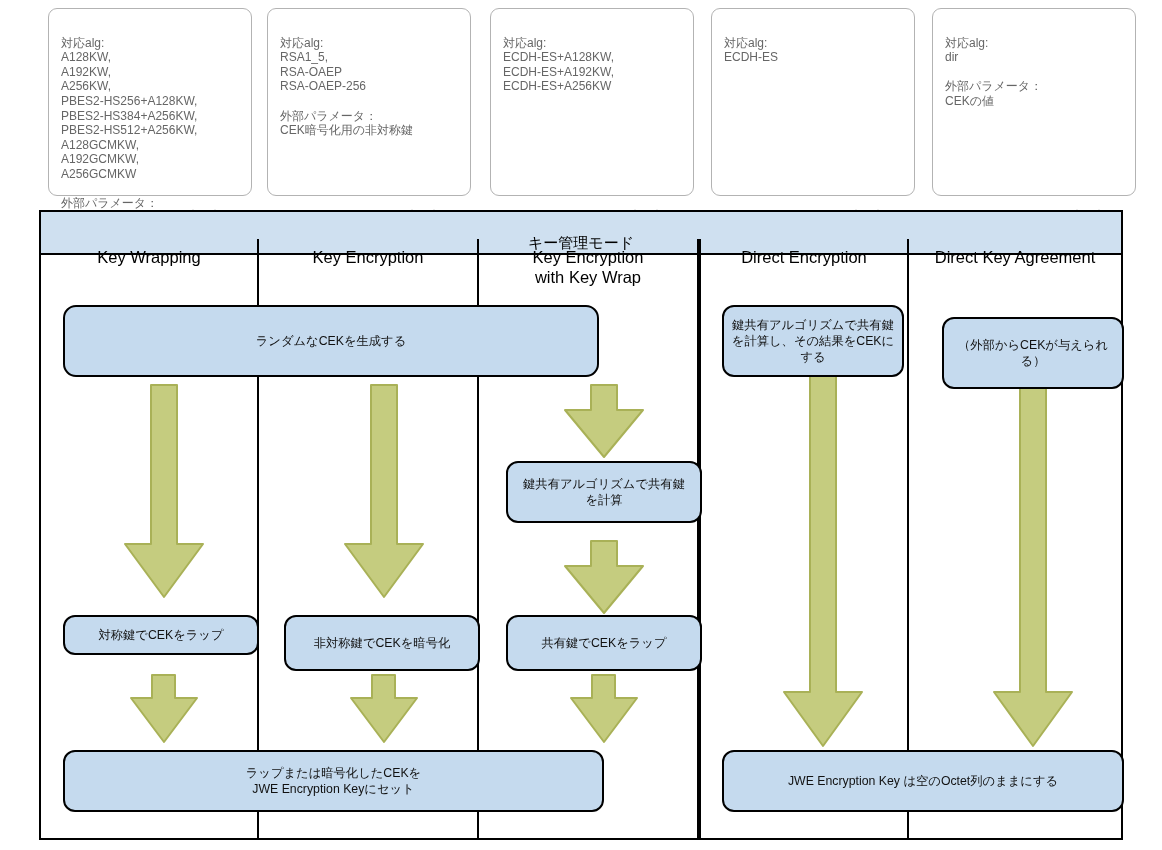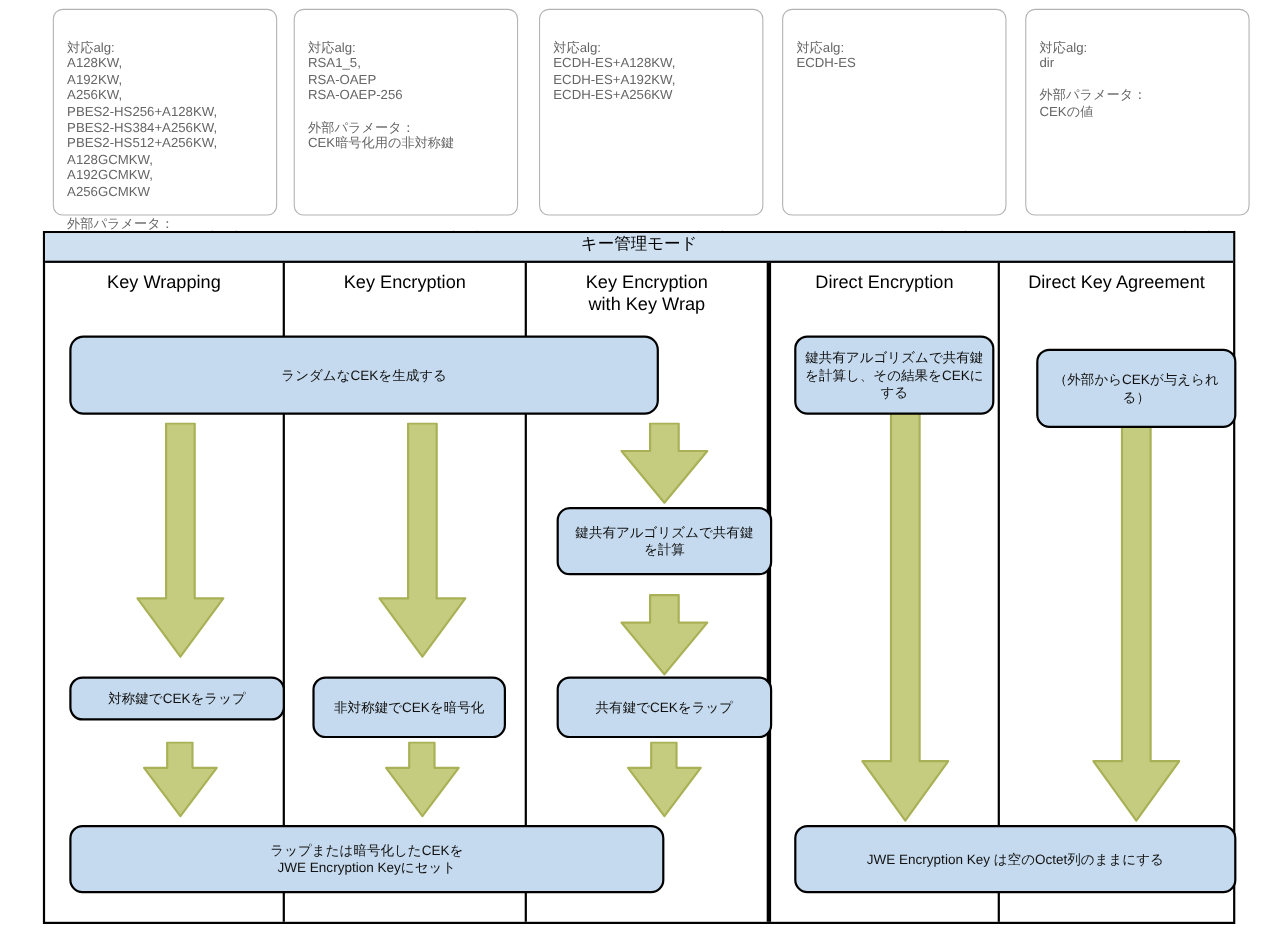--- a/index.html
+++ b/index.html
@@ -41,25 +41,25 @@
   
   .table{
     position:absolute;
     left:39px;top:210px;
     width:1084px;height:630px;
     border:2px solid #000000;
     box-sizing:border-box;
     background:#ffffff;
   }
   .mode-bar{
-    position:absolute;left:0;top:0;right:0;height:27px;
+    position:absolute;left:0;top:0;right:0;height:43px;
     background:#cfe0f0;
     border-bottom:2px solid #000;
     box-sizing:border-box;
-    display:flex;align-items:flex-start;justify-content:center;
+    display:flex;align-items:flex-end;justify-content:center;
     font-size:15px;color:#000;
   }
   .cols{
     position:absolute;left:0;top:27px;right:0;bottom:0;
     display:flex;
   }
   .col{
     position:relative;
     box-sizing:border-box;
     border-right:2px solid #000;
@@ -278,21 +278,21 @@
 
   <div class="pbox" style="left:465px;top:249px;width:196px;height:62px;">
     <span>鍵共有アルゴリズムで共有鍵
 を計算</span>
   </div>
 
   <div class="pbox" style="left:22px;top:403px;width:196px;height:40px;">
     <span>対称鍵でCEKをラップ</span>
   </div>
 
-  <div class="pbox" style="left:243px;top:403px;width:176px;height:56px;align-items:center;">
+  <div class="pbox" style="left:243px;top:403px;width:196px;height:56px;align-items:center;">
     <span>非対称鍵でCEKを暗号化</span>
   </div>
 
   <div class="pbox" style="left:465px;top:403px;width:196px;height:56px;">
     <span>共有鍵でCEKをラップ</span>
   </div>
 
   <div class="pbox" style="left:22px;top:538px;width:541px;height:62px;">
     <span>ラップまたは暗号化したCEKを
 JWE Encryption Keyにセット</span>

